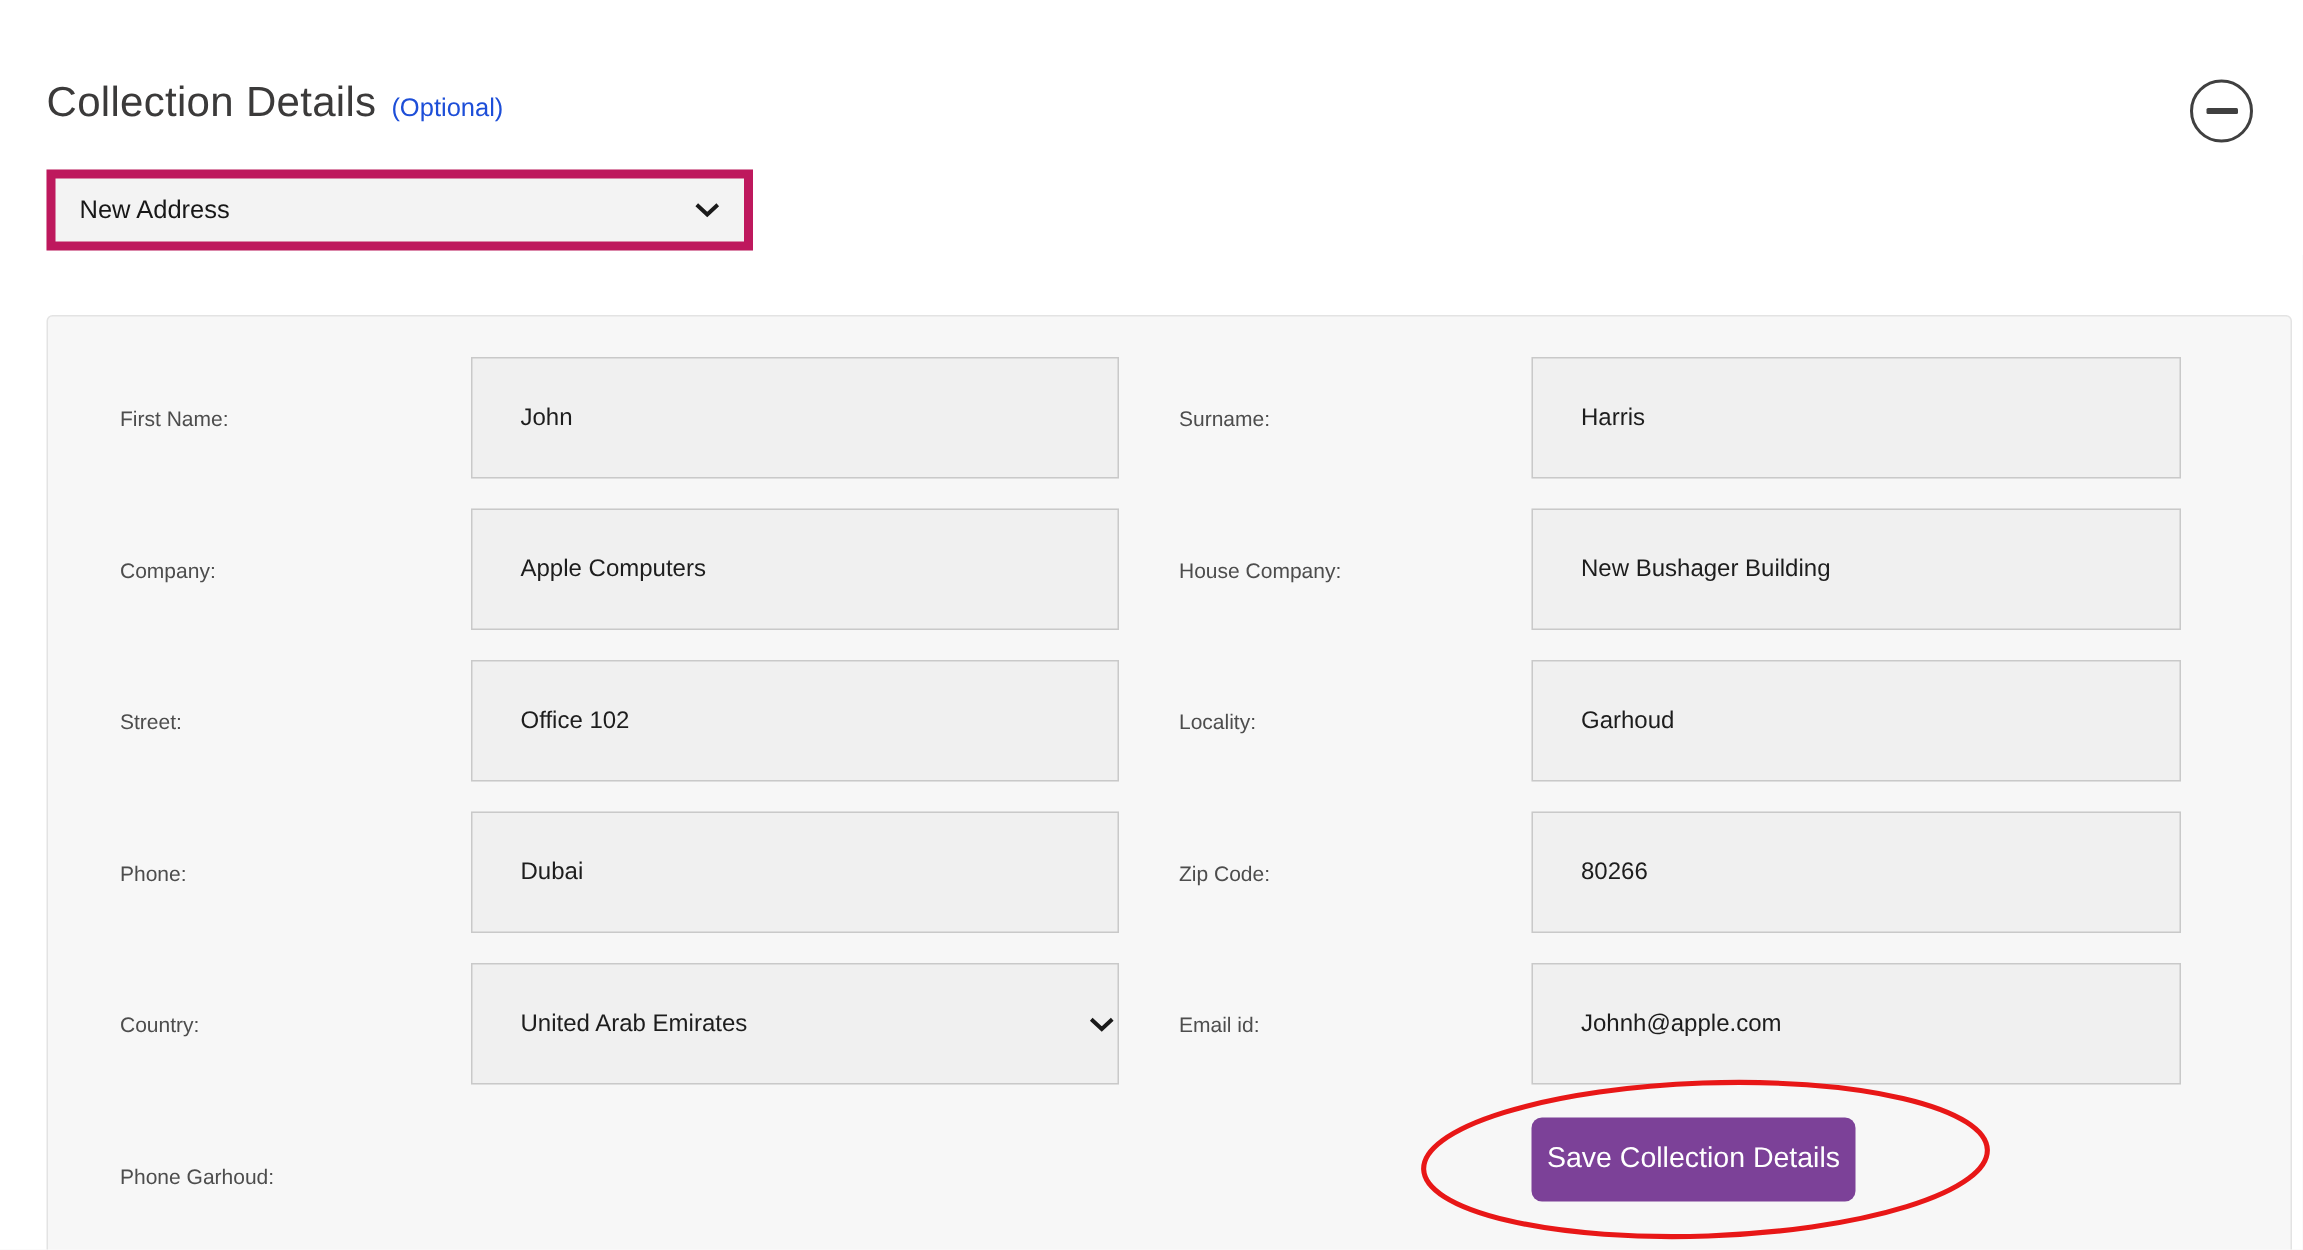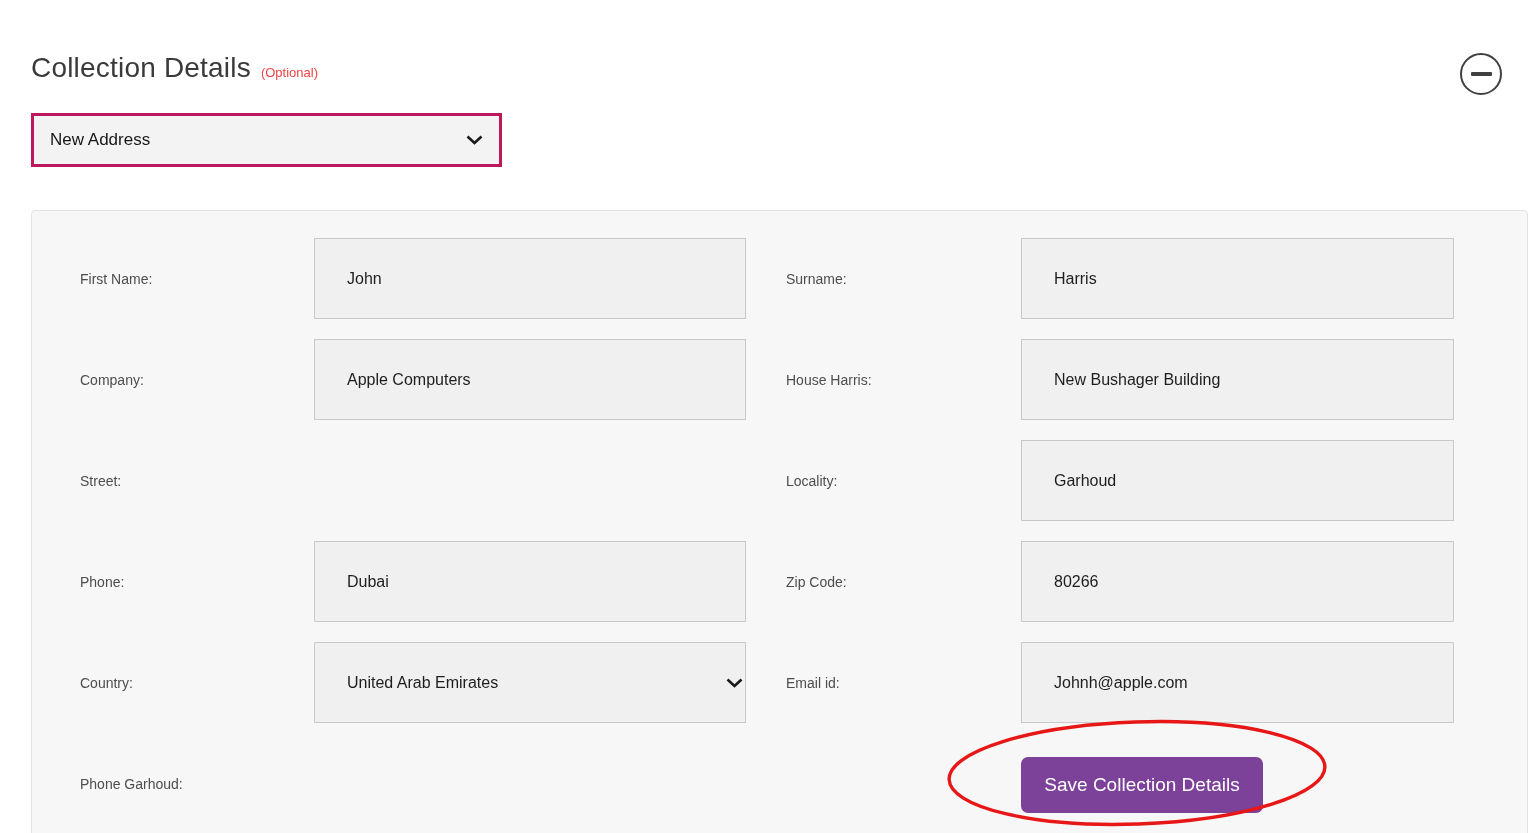--- a/index.html
+++ b/index.html
@@ -7,34 +7,34 @@
   body {
     position: relative;
     background: #ffffff;
     font-family: "Liberation Sans", sans-serif;
     color: #1d1d1d;
   }
 
   
   .header { position: absolute; left: 31px; top: 52px; display: flex; align-items: baseline; }
   .page-title { font-size: 28px; font-weight: normal; color: #3b3a3a; letter-spacing: 0.2px; }
-  .optional { font-size: 13px; color: #ef4444; margin-left: 10px; }
+  .optional { font-size: 17px; color: #1d4ed8; margin-left: 10px; }
 
   .collapse-btn {
     position: absolute; left: 1460px; top: 53px;
     width: 42px; height: 42px; border-radius: 50%;
     border: 2px solid #404040; background: #ffffff;
     display: flex; align-items: center; justify-content: center; cursor: pointer;
   }
   .collapse-btn .minus-bar { width: 21px; height: 4px; background: #404040; border-radius: 1px; }
 
   
   .address-select {
     position: absolute; left: 31px; top: 113px; width: 471px; height: 54px;
-    background: #f3f3f3; border: 3px solid #be185d;
+    background: #f3f3f3; border: 6px solid #be185d;
     display: flex; align-items: center; justify-content: space-between;
     padding: 0 16px 0 16px; cursor: pointer;
   }
   .address-select .sel-text { font-size: 17px; color: #171717; }
 
   .chev { flex: 0 0 auto; display: inline-flex; }
   .chev svg { display: block; }
 
   
   .panel {
@@ -60,22 +60,22 @@
     font-size: 16px; color: #1d1d1d;
     width: 100%; height: 81px;
     cursor: text;
   }
   .field.select { justify-content: space-between; cursor: pointer; gap: 40px; }
 
   
   .save-btn {
     grid-row: 6; grid-column: 5;
     justify-self: start; align-self: start;
-    margin-top: 14px;
-    width: 242px; height: 56px;
+    margin-top: 2px;
+    width: 216px; height: 56px;
     border: none; border-radius: 7px;
     background: #7c4198; color: #ffffff;
     font-family: "Liberation Sans", sans-serif;
     font-size: 19px;
     display: flex; align-items: center; justify-content: center;
     cursor: pointer;
   }
 
   
   .annotation-overlay {
@@ -117,26 +117,29 @@
   </div>
   <div class="label-cell r1 c4">Surname:</div>
   <div class="field r1 c5" role="textbox">
     <span>Harris</span>
   </div>
 
   <div class="label-cell label-left r2 c1">Company:</div>
   <div class="field r2 c2" role="textbox">
     <span>Apple Computers</span>
   </div>
-  <div class="label-cell r2 c4">House Harris:</div>
+  <div class="label-cell r2 c4">House Company:</div>
   <div class="field r2 c5" role="textbox">
     <span>New Bushager Building</span>
   </div>
 
   <div class="label-cell label-left r3 c1">Street:</div>
+  <div class="field r3 c2" role="textbox">
+    <span>Office 102</span>
+  </div>
   <div class="label-cell r3 c4">Locality:</div>
   <div class="field r3 c5" role="textbox">
     <span>Garhoud</span>
   </div>
 
   <div class="label-cell label-left r4 c1">Phone:</div>
   <div class="field r4 c2" role="textbox">
     <span>Dubai</span>
   </div>
   <div class="label-cell r4 c4">Zip Code:</div>

